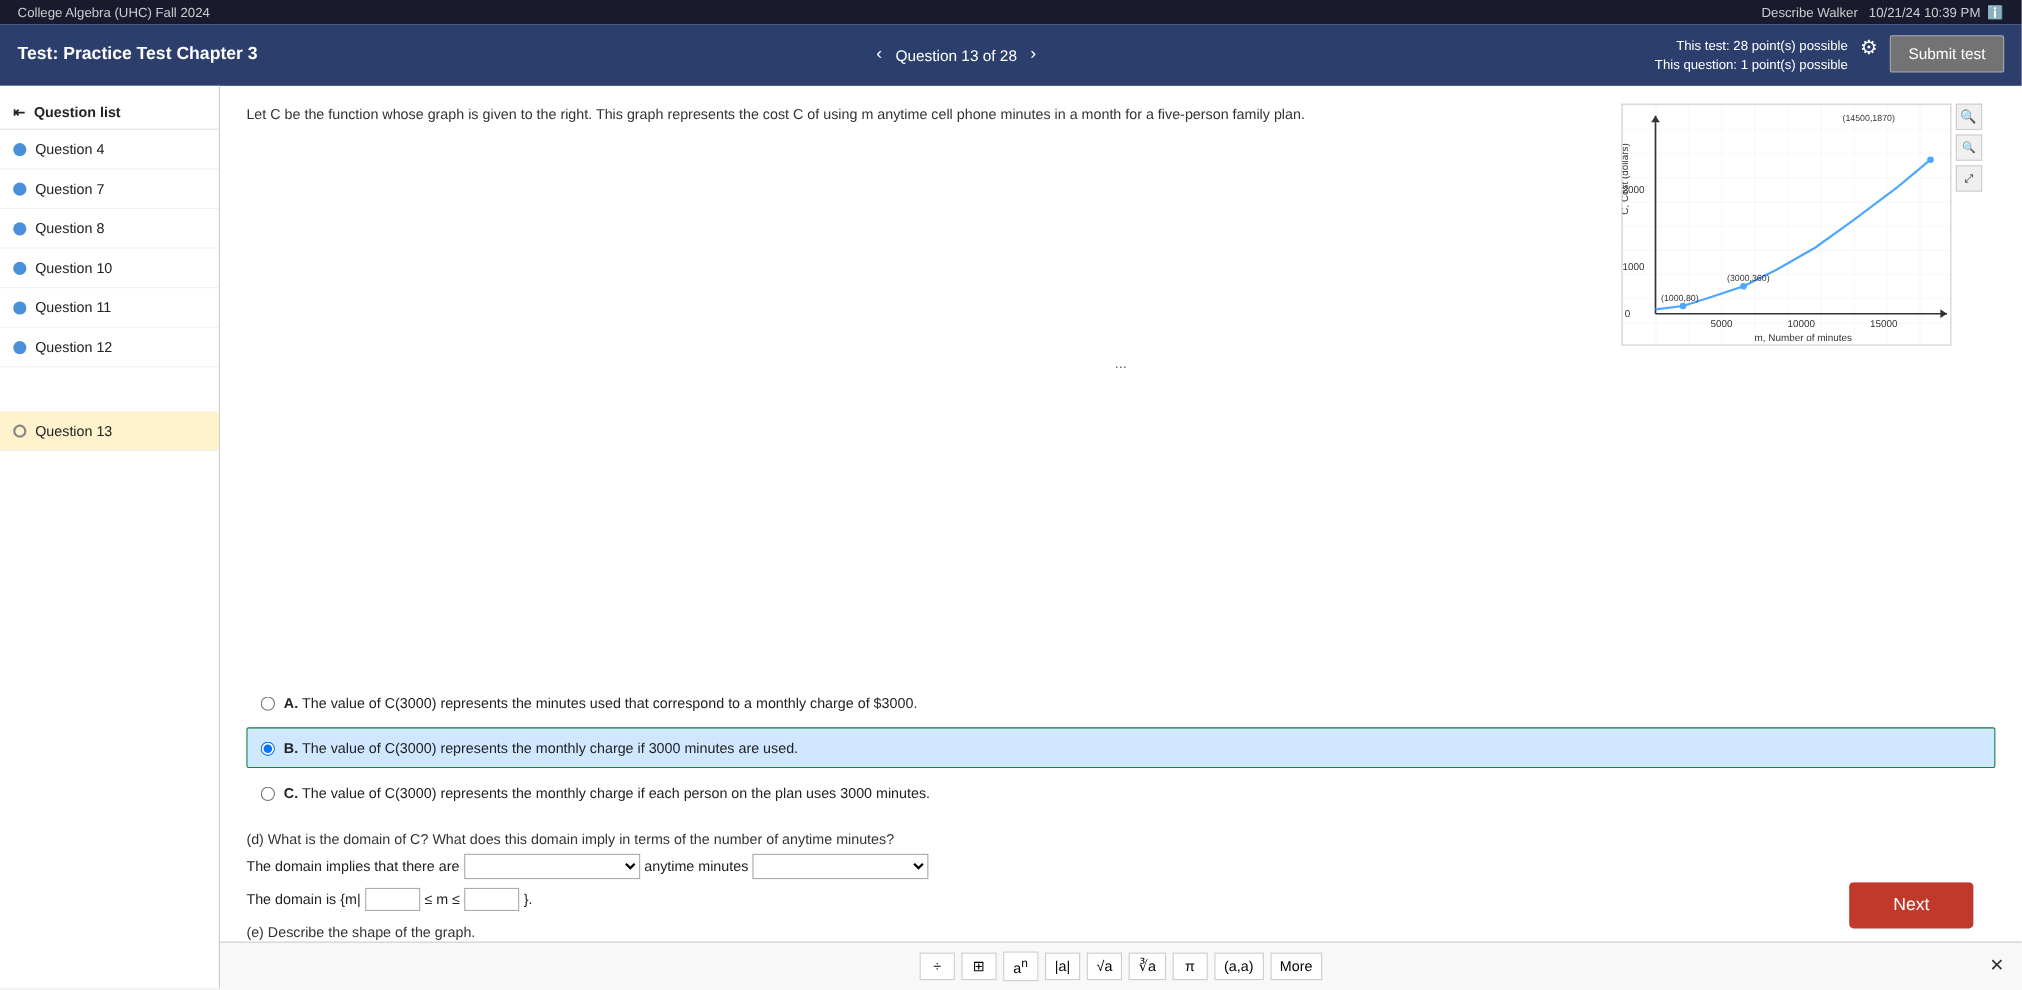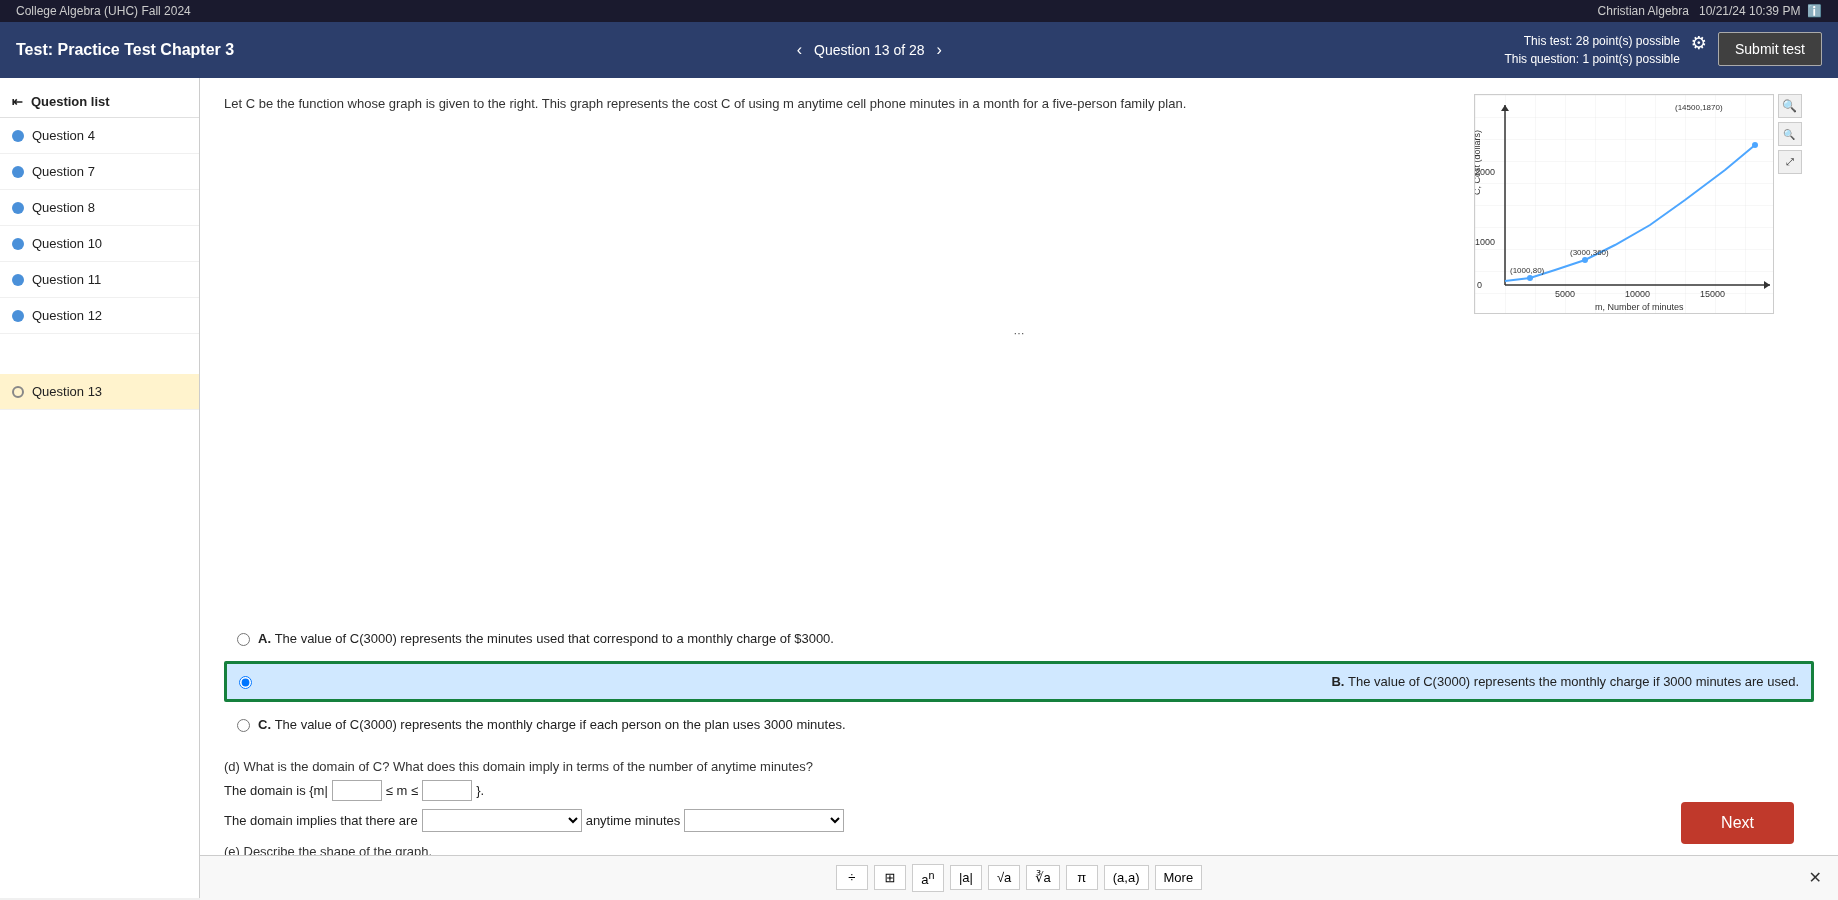--- a/index.html
+++ b/index.html
@@ -46,21 +46,21 @@
       display: flex;
       align-items: flex-start;
       gap: 11px;
       font-size: 12px;
     }
     .header-right .score-info {
       text-align: right;
       line-height: 1.5;
     }
     .submit-btn {
-      background: #404040;
+      background: #737373;
       color: white;
       border: 1px solid #aaa;
       padding: 8px 16px;
       font-size: 14px;
       cursor: pointer;
       border-radius: 2px;
     }
     .gear-icon {
       font-size: 18px;
       cursor: pointer;
@@ -149,22 +149,21 @@
       align-items: flex-start;
       gap: 8px;
       padding: 10px 12px;
       margin-bottom: 4px;
       cursor: pointer;
       border: 1px solid transparent;
       border-radius: 2px;
     }
     .answer-option.selected {
       background: #d0e8ff;
-      border: 3px solid #15803d;
-      justify-content: space-between;
+      border: 1px solid #15803d;
     }
     .answer-option input[type="radio"] {
       margin-top: 2px;
       flex-shrink: 0;
     }
 
     
     .domain-section {
       margin-top: 16px;
     }
@@ -251,21 +250,21 @@
       margin-top: 12px;
       margin-bottom: 6px;
     }
   </style>
 </head>
 <body>
 
 <div class="top-bar">
   <span>College Algebra (UHC) Fall 2024</span>
   <span>
-    <span>Christian Algebra</span>&nbsp;&nbsp;
+    <span>Describe Walker</span>&nbsp;&nbsp;
     <span>10/21/24 10:39 PM</span>
     &nbsp;ℹ️
   </span>
 </div>
 
 <div class="header">
   <div class="header-title">Test: Practice Test Chapter 3</div>
   <div class="header-nav">
     <span class="chevron">‹</span>
     <span>Question 13 of 28</span>
@@ -395,43 +394,43 @@
       <div class="answer-option">
         <input type="radio" name="answer" style="">
         <label>
           <strong>C.</strong>&nbsp;<span>The value of C(3000) represents the monthly charge if each person on the plan uses 3000 minutes.</span>
         </label>
       </div>
     </div>
 
     <div class="domain-section">
       <p class="section-question">(d) What is the domain of C? What does this domain imply in terms of the number of anytime minutes?</p>
-      <div class="domain-line">
-        <span>The domain is {m|</span>
-        <input type="text" class="domain-input" value="" style="">
-        <span>≤ m ≤</span>
-        <input type="text" class="domain-input" value="" style="">
-        <span>}.</span>
-      </div>
       <div class="domain-line">
         <span>The domain implies that there are</span>
         <select class="domain-select domain-select-wide">
           <option></option>
           <option>at most</option>
           <option>at least</option>
           <option>exactly</option>
           <option>between</option>
         </select>
         <span>anytime minutes</span>
         <select class="domain-select domain-select-wide">
           <option></option>
           <option>available</option>
           <option>used</option>
           <option>billed</option>
         </select>
+      </div>
+      <div class="domain-line">
+        <span>The domain is {m|</span>
+        <input type="text" class="domain-input" value="" style="">
+        <span>≤ m ≤</span>
+        <input type="text" class="domain-input" value="" style="">
+        <span>}.</span>
       </div>
     </div>
 
     <div style="margin-top:12px; margin-bottom:80px;">
       <p class="section-question">(e) Describe the shape of the graph.</p>
       <div class="domain-line">
         <span>The graph starts off</span>
         <select class="domain-select domain-select-wide">
           <option></option>
           <option>increasing</option>

